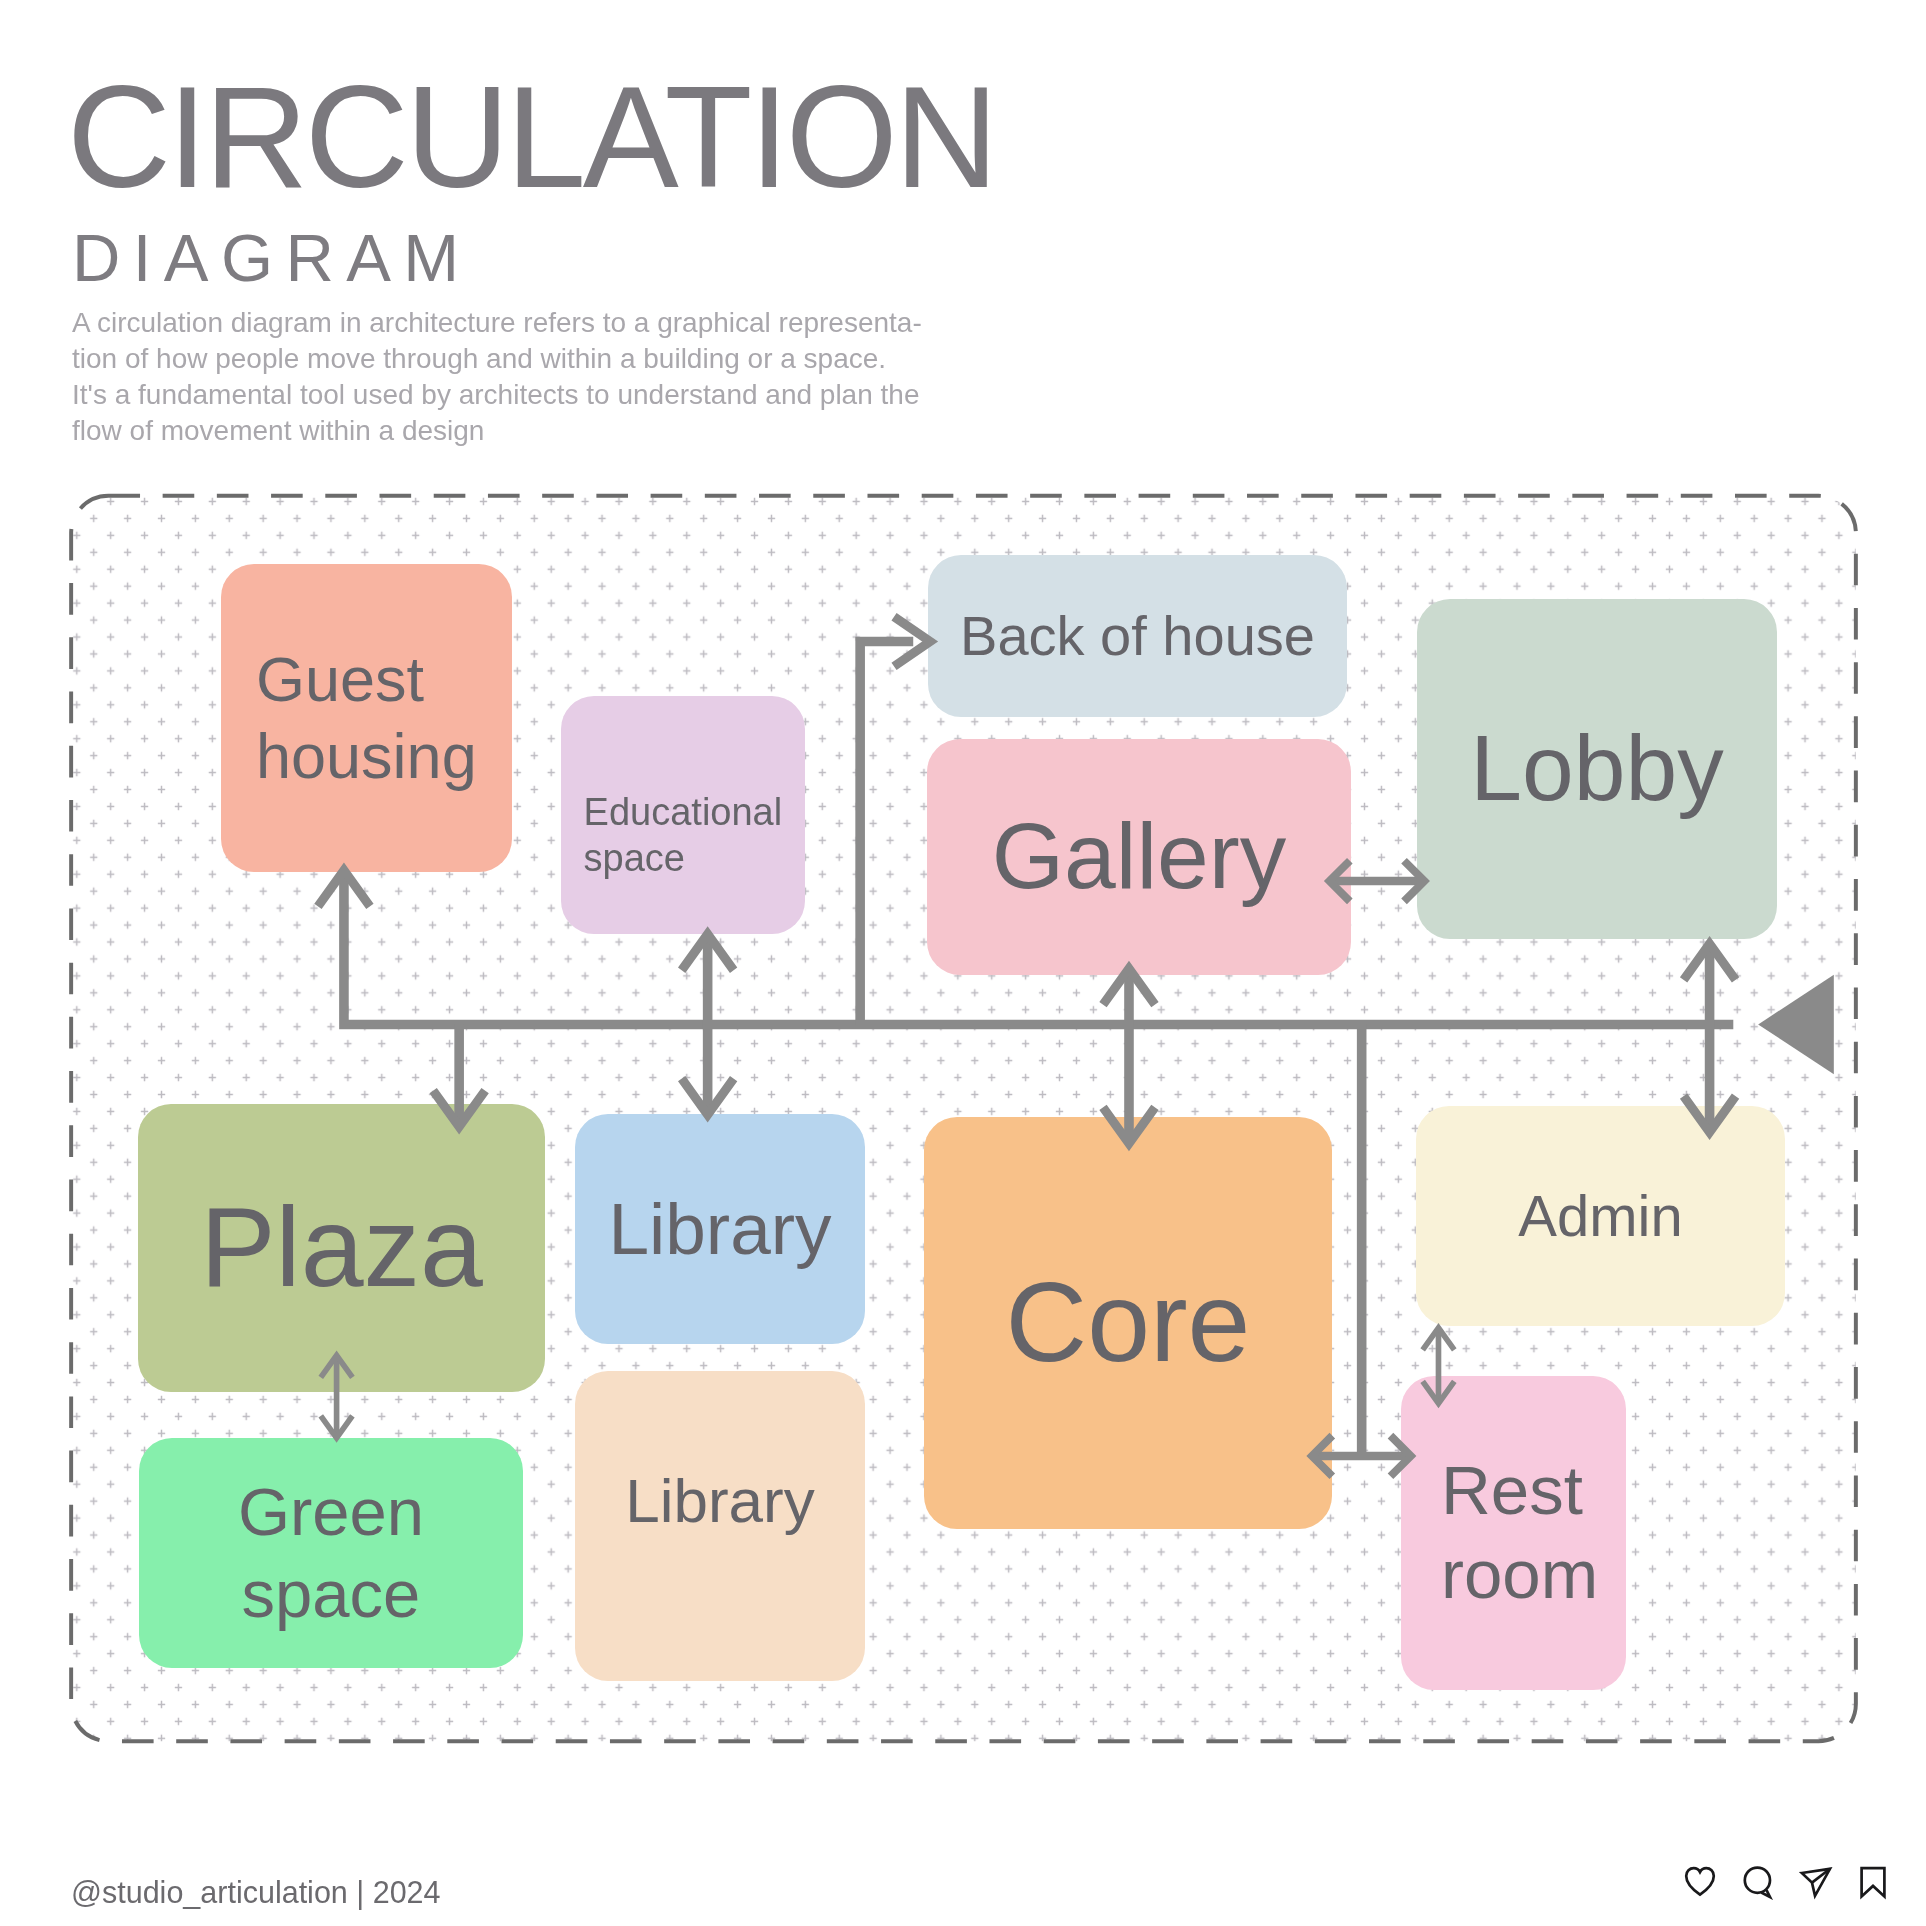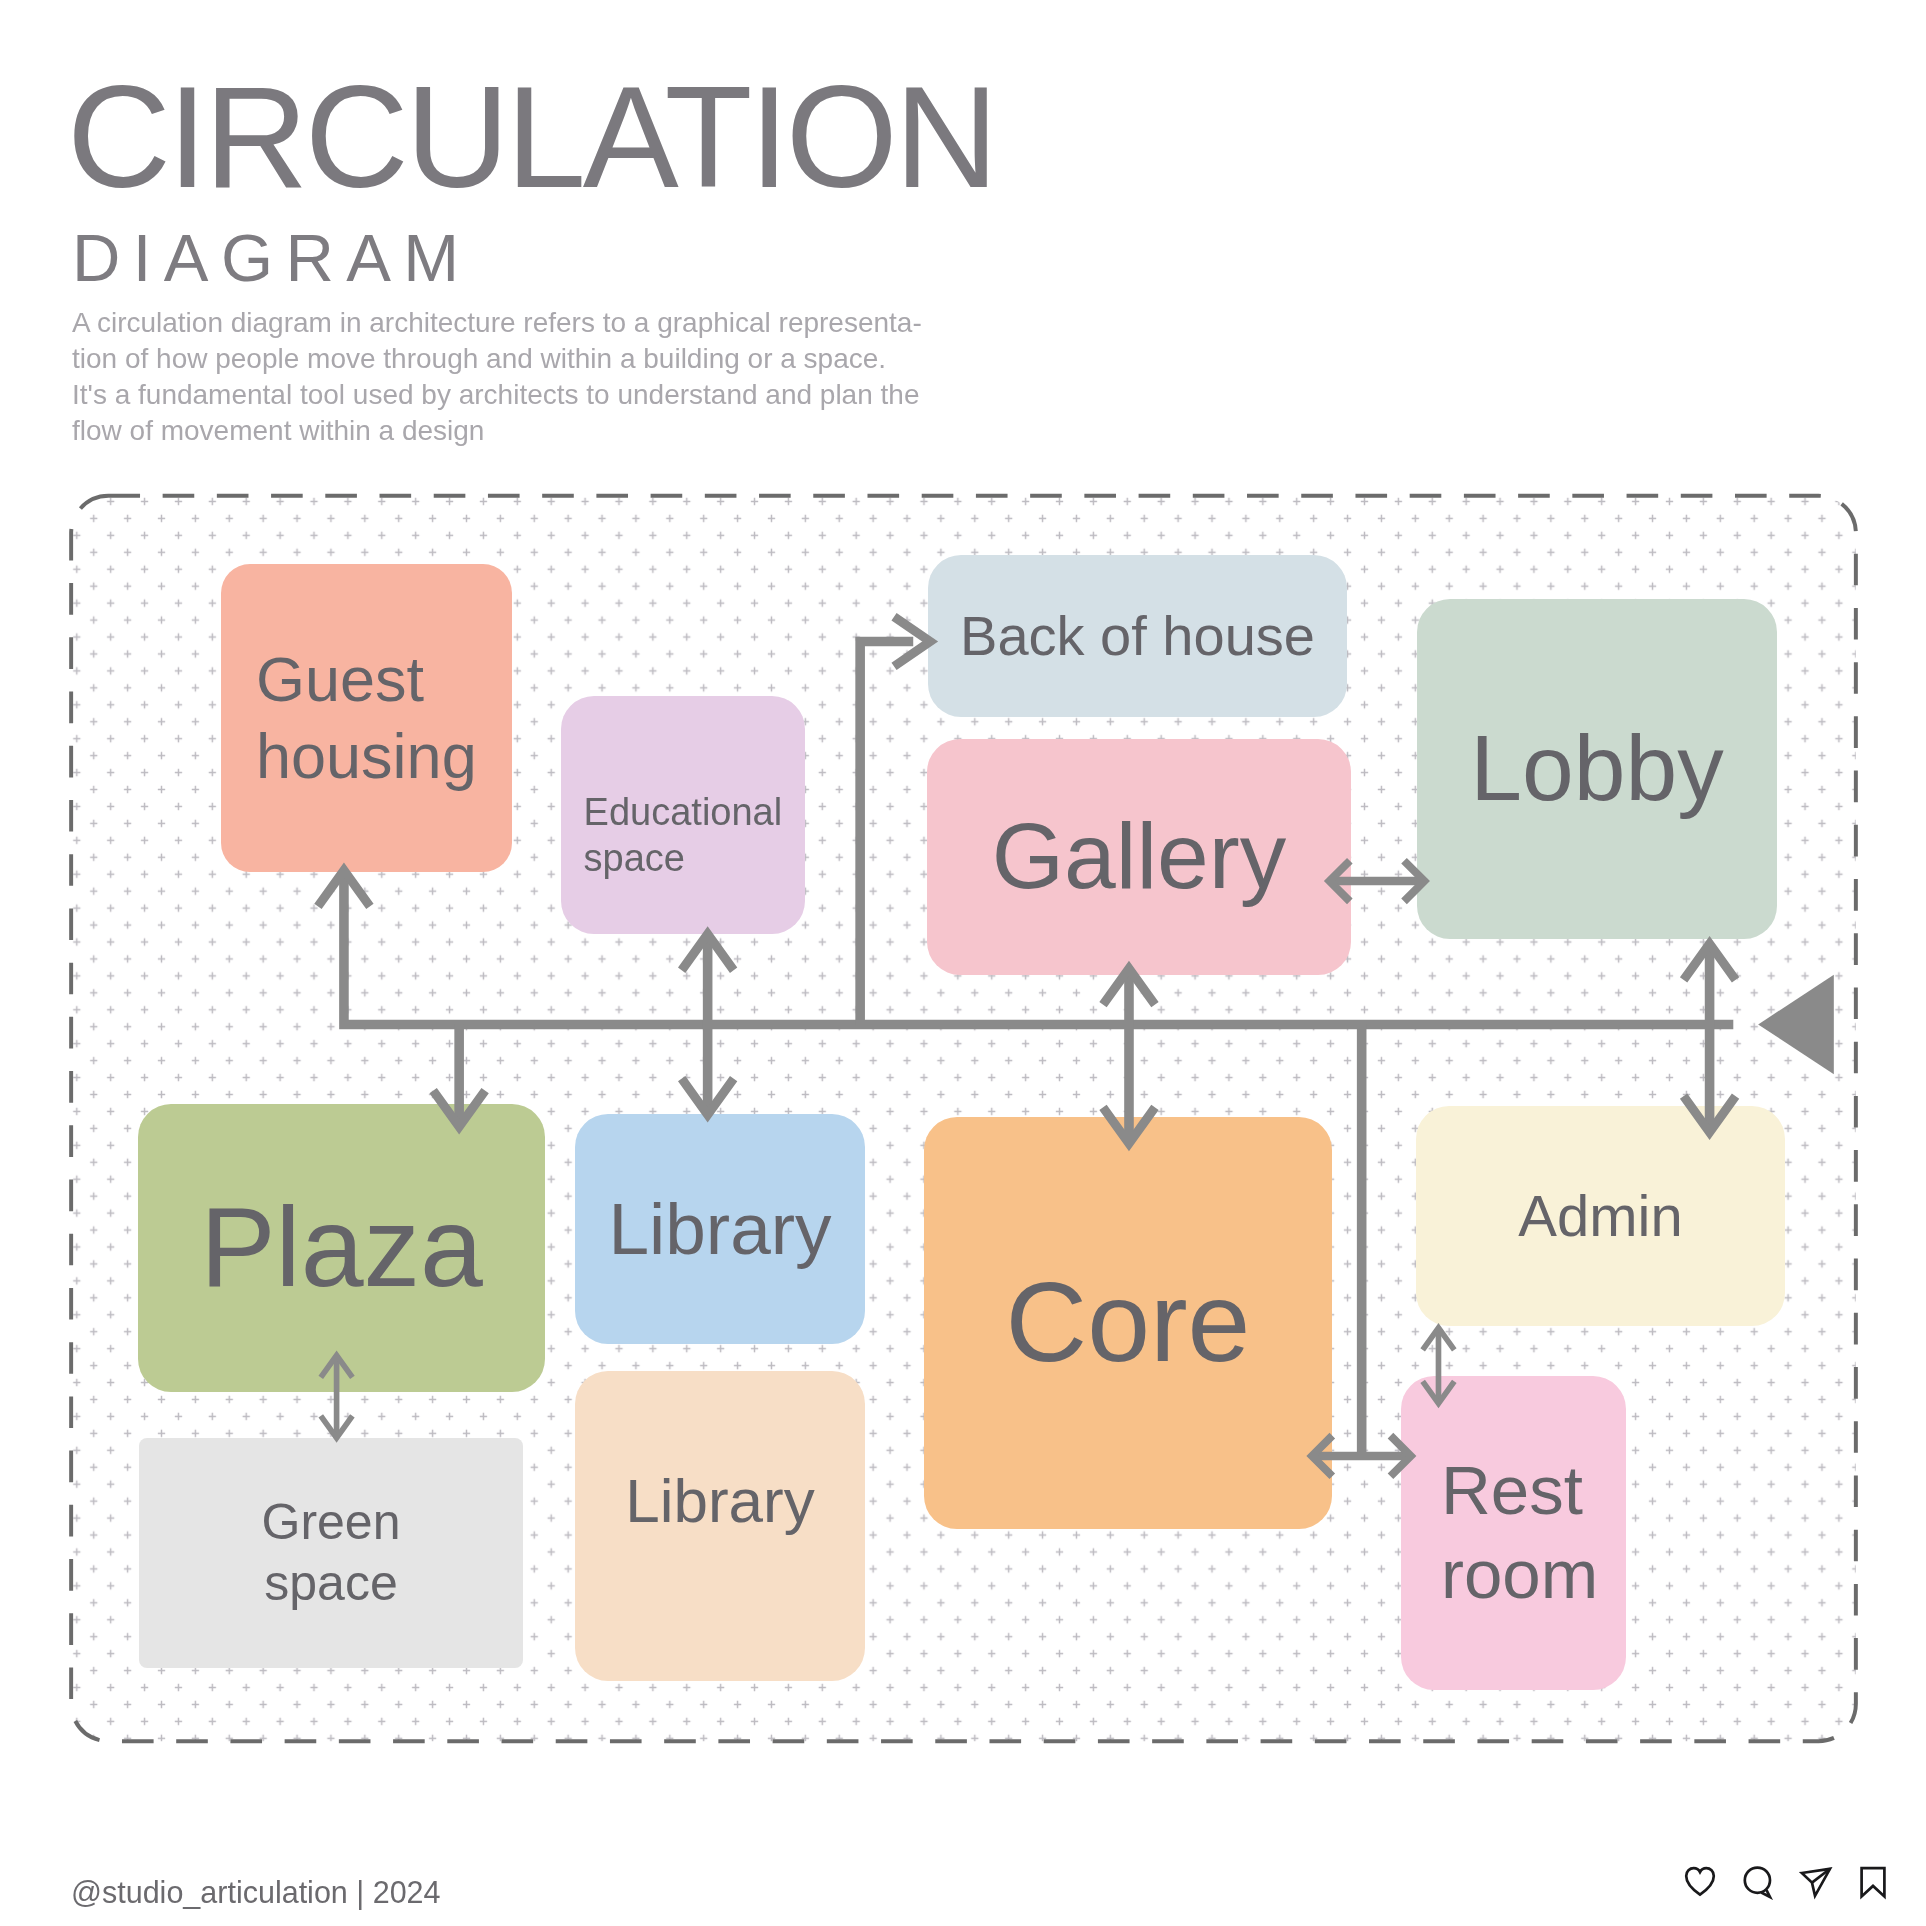--- a/index.html
+++ b/index.html
@@ -12,27 +12,27 @@
             font-weight:400;color:#7e7c81;letter-spacing:12.4px;}
   .desc{position:absolute;left:72px;top:289px;font-size:28px;line-height:36px;color:#a9a7ac;}
   
   .panel{position:absolute;left:68px;top:477px;width:1791px;height:1251px;}
   .panel > svg.bg{position:absolute;left:0;top:0;}
   .connectors{position:absolute;left:0;top:0;pointer-events:none;}
   
   .node{position:absolute;display:flex;flex-direction:column;justify-content:center;
         align-items:center;color:#656469;line-height:1.22;border-radius:33px;}
   .node.left{align-items:flex-start;}
-  .n-guest   {left:153px; top:71px; width:291px;height:308px;background:#f8b4a1;font-size:63px;padding-left:35px;width:256px;border-radius:29px;}
+  .n-guest   {left:153px; top:71px; width:291px;height:308px;background:#f8b4a1;font-size:63px;padding-left:35px;width:256px;}
   .n-edu     {left:493px; top:203px; width:221px;height:238px;background:#e6cde6;font-size:38px;padding-left:22.6px;padding-top:40px;height:198px;}
   .n-boh     {left:860px;top:62px; width:419px;height:162px;background:#d4e0e6;font-size:56px;}
   .n-gallery {left:859px;top:246px; width:424px;height:236px;background:#f6c5cd;font-size:93px;}
   .n-lobby   {left:1349px;top:106px; width:360px;height:340px;background:#cbdacf;font-size:93px;}
   .n-plaza   {left:70px; top:611px;width:407px;height:288px;background:#bccb93;font-size:113px;}
-  .n-green   {left:71px; top:945px;width:384px;height:230px;background:#e5e5e5;font-size:50px;border-radius:8px;}
+  .n-green   {left:71px; top:945px;width:384px;height:230px;background:#86efac;font-size:67px;}
   .n-library {left:507px; top:621px;width:290px;height:230px;background:#b7d5ee;font-size:73px;justify-content:center;}
   .n-services{left:507px; top:878px;width:290px;height:310px;background:#f7dec6;font-size:62px;padding-bottom:51px;height:259px;}
   .n-core    {left:856px;top:624px;width:408px;height:412px;background:#f8c189;font-size:113px;}
   .n-admin   {left:1348px;top:613px;width:369px;height:220px;background:#f9f2d8;font-size:58px;}
   .n-rest    {left:1333px;top:883px;width:185px;height:314px;background:#f8cade;font-size:69px;padding-left:40px;}
   
   .credit{position:absolute;left:71px;top:1859px;font-size:30.5px;color:#6b6a6e;}
   .social{position:absolute;left:1682px;top:1848px;display:flex;gap:21.5px;}
   .social svg{display:block;}
 </style>

